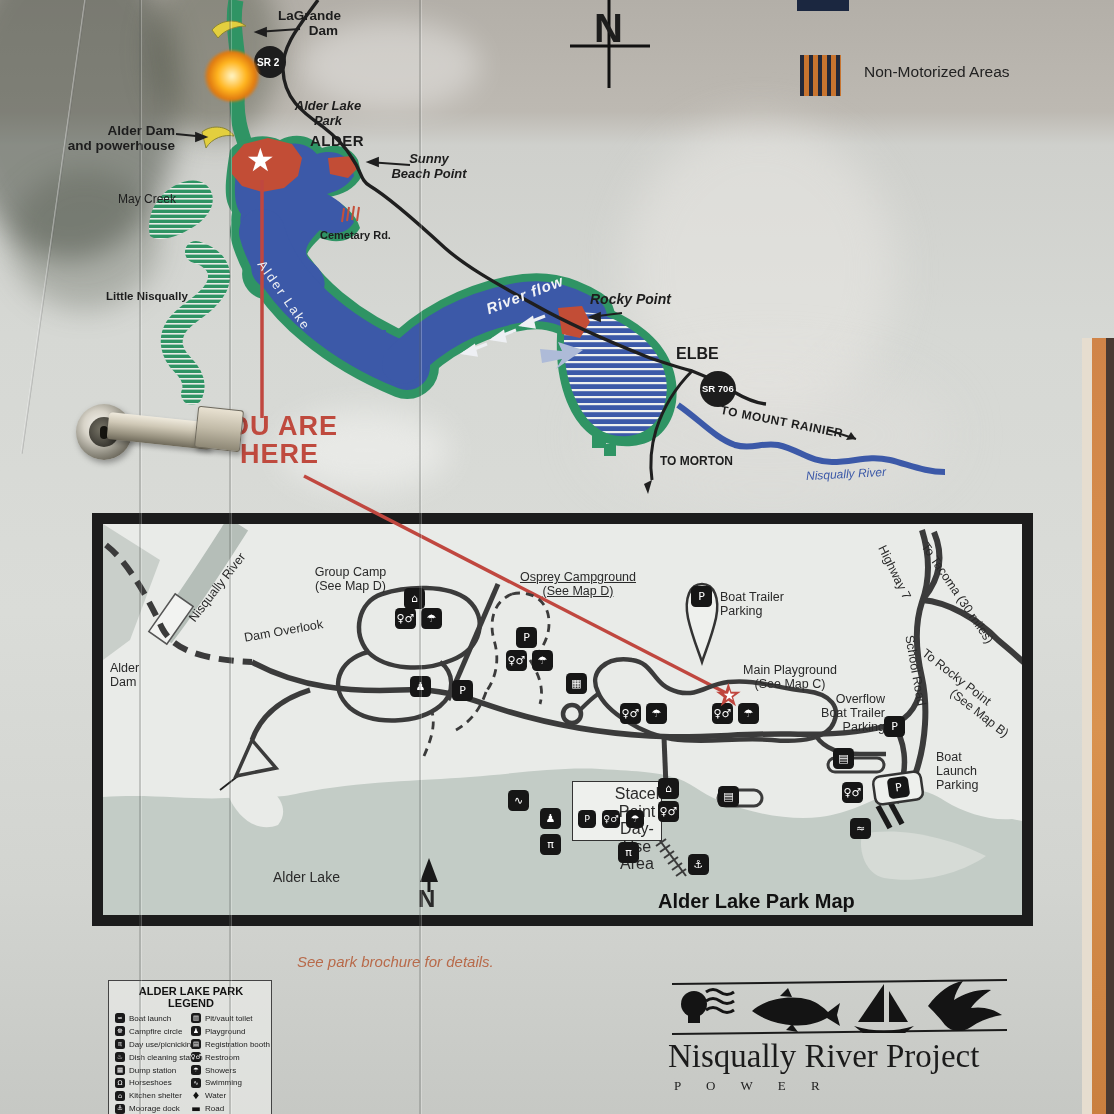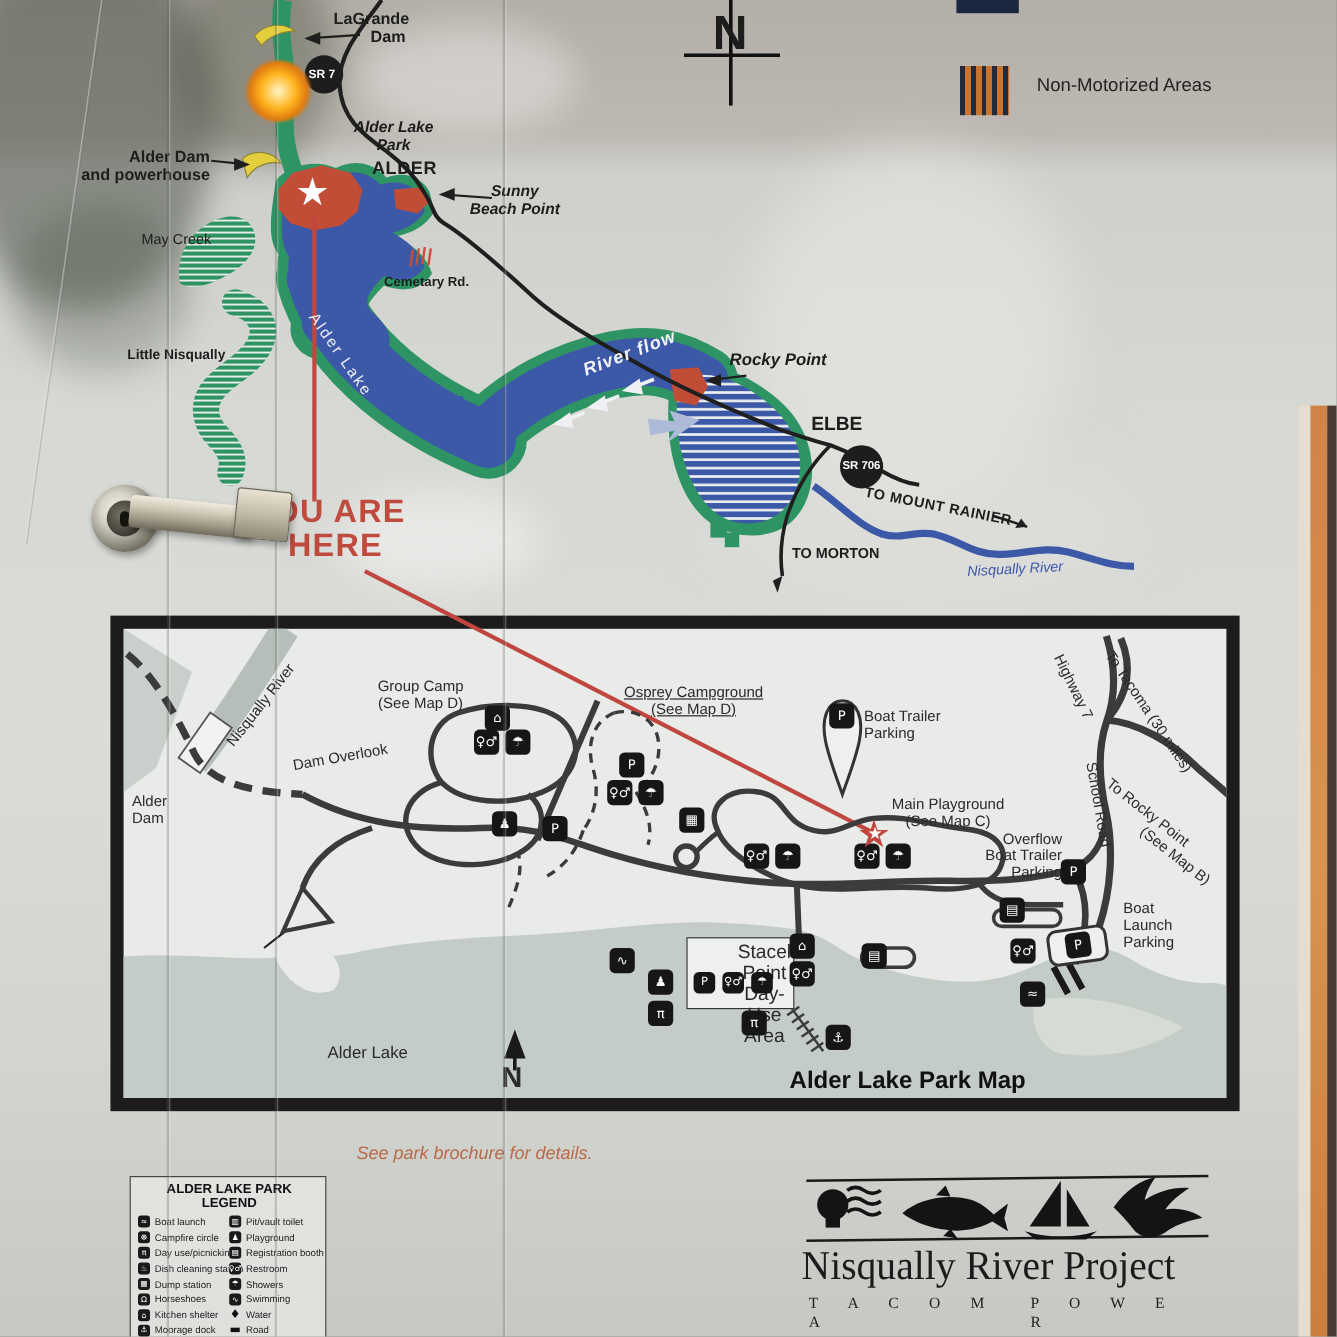--- a/index.html
+++ b/index.html
@@ -261,40 +261,40 @@
 
   <div class="lbl b" style="left:594px;top:6px;font-size:40px;">N</div>
   <div id="motor-swatch"></div>
   <div id="nonmotor-swatch"></div>
   <div class="lbl" style="left:864px;top:63px;font-size:15.5px;color:#222;">Non-Motorized Areas</div>
 
   <div class="lbl b rt" style="left:278px;top:8px;width:60px;font-size:13.5px;">
     <div>LaGrande</div>
     <div>Dam</div>
   </div>
-  <div class="lbl b" style="left:257px;top:57px;font-size:10px;color:#fff;">SR 7</div>
+  <div class="lbl b" style="left:257px;top:57px;font-size:10px;color:#fff;">SR 2</div>
   <div class="lbl b ctr" style="left:288px;top:99px;width:80px;font-size:13px;font-style:italic;">
     <div>Alder Lake</div>
     <div>Park</div>
   </div>
   <div class="lbl b" style="left:310px;top:133px;font-size:15px;letter-spacing:.5px;">ALDER</div>
   <div class="lbl b rt" style="left:40px;top:123px;width:135px;font-size:13.5px;">
     <div>Alder Dam</div>
     <div>and powerhouse</div>
   </div>
   <div class="lbl" style="left:118px;top:193px;font-size:12px;">May Creek</div>
   <div class="lbl b" style="left:106px;top:290px;font-size:11.5px;">Little Nisqually</div>
   <div class="lbl" style="left:320px;top:229px;font-size:11px;font-weight:bold;">Cemetary Rd.</div>
   <div class="lbl b i ctr" style="left:390px;top:152px;width:78px;font-size:13px;">
     <div>Sunny</div>
     <div>Beach Point</div>
   </div>
   <div class="lbl" style="left:266px;top:258px;font-size:13px;color:#eef0f4;letter-spacing:2px;transform:rotate(55deg);transform-origin:0 0;">Alder Lake</div>
   <div class="lbl b i" style="left:484px;top:302px;font-size:15px;color:#f2f3f6;transform:rotate(-21deg);transform-origin:0 0;letter-spacing:1px;">River flow</div>
-  <div class="lbl b i" style="left:590px;top:292px;font-size:14px;margin-left:18px;">Rocky Point</div>
+  <div class="lbl b i" style="left:590px;top:292px;font-size:14px;">Rocky Point</div>
   <div class="lbl b" style="left:676px;top:345px;font-size:16px;">ELBE</div>
   <div class="lbl b" style="left:702px;top:384px;font-size:9.5px;color:#fff;">SR 706</div>
   <div class="lbl b" style="left:722px;top:404px;font-size:12px;transform:rotate(11deg);transform-origin:0 0;letter-spacing:.5px;">TO MOUNT RAINIER</div>
   <div class="lbl b" style="left:660px;top:455px;font-size:12px;">TO MORTON</div>
   <div class="lbl i" style="left:806px;top:468px;font-size:12px;color:#3c59a8;transform:rotate(-3deg);">Nisqually River</div>
 
   <div class="lbl" style="left:246px;top:143px;font-size:32px;color:#fff;font-family:'DejaVu Sans',sans-serif;">★</div>
 
   <div id="yah">
     <div>OU ARE</div>
@@ -462,21 +462,20 @@
             <span class="li flat">╌╌</span>
             <span class="lg-label">Path</span>
           </div>
       </div>
     </div>
   </div>
 
   <div class="lbl i" style="left:297px;top:954px;font-size:15px;color:#b86a4a;">See park brochure for details.</div>
   <div id="logo-title">Nisqually River Project</div>
   <div id="logo-sub">
-    <span>T A C O M A</span>
     <span>P O W E R</span>
   </div>
 
   <div class="seam" style="left:139px;"></div>
   <div class="seam" style="left:229px;"></div>
   <div class="seam" style="left:419px;"></div>
   <div class="scratch"></div>
   <div id="latch-lock">
       <div class="core"></div>
       <div class="keyhole"></div>

